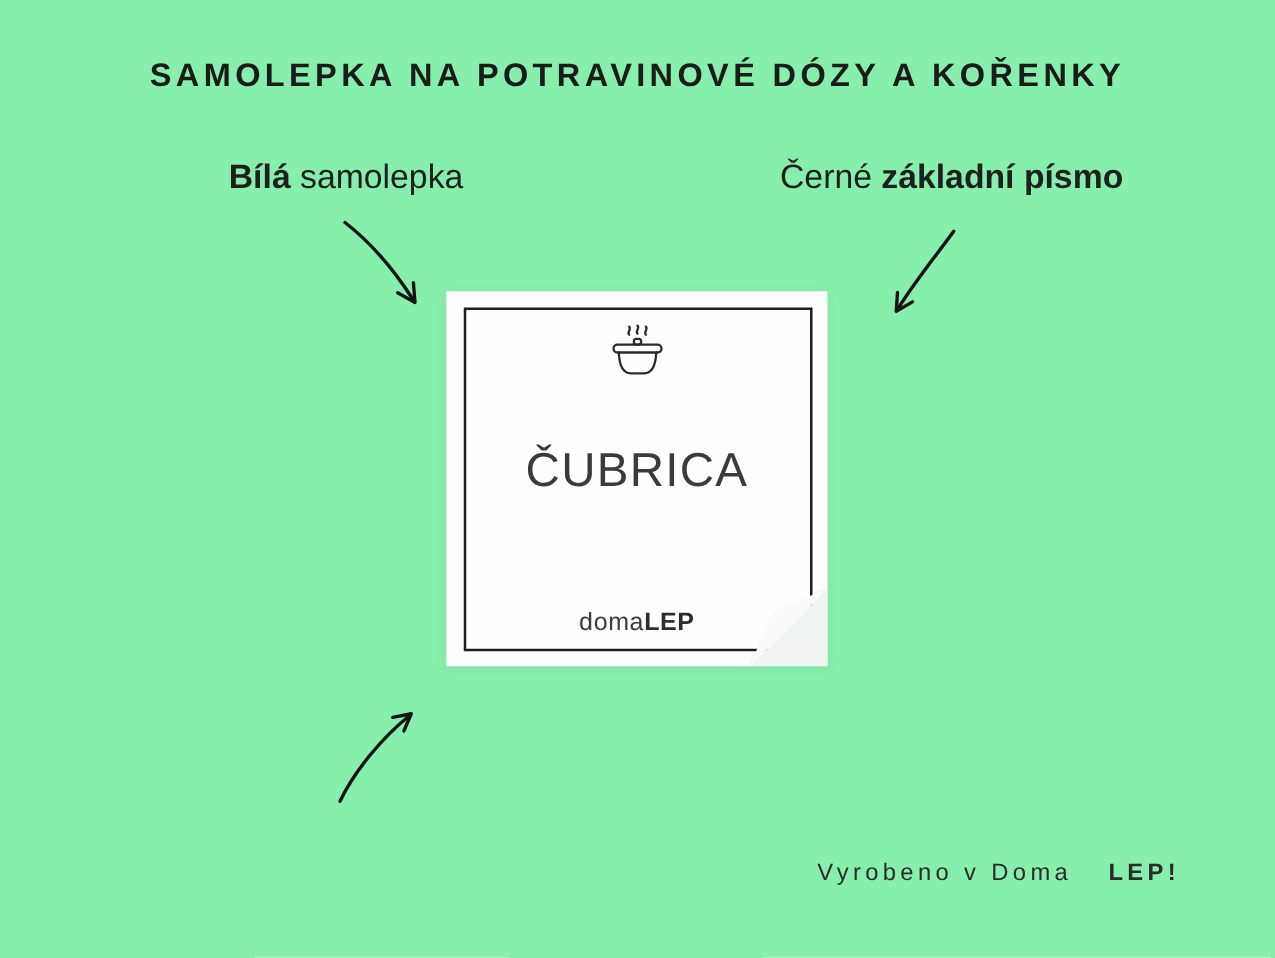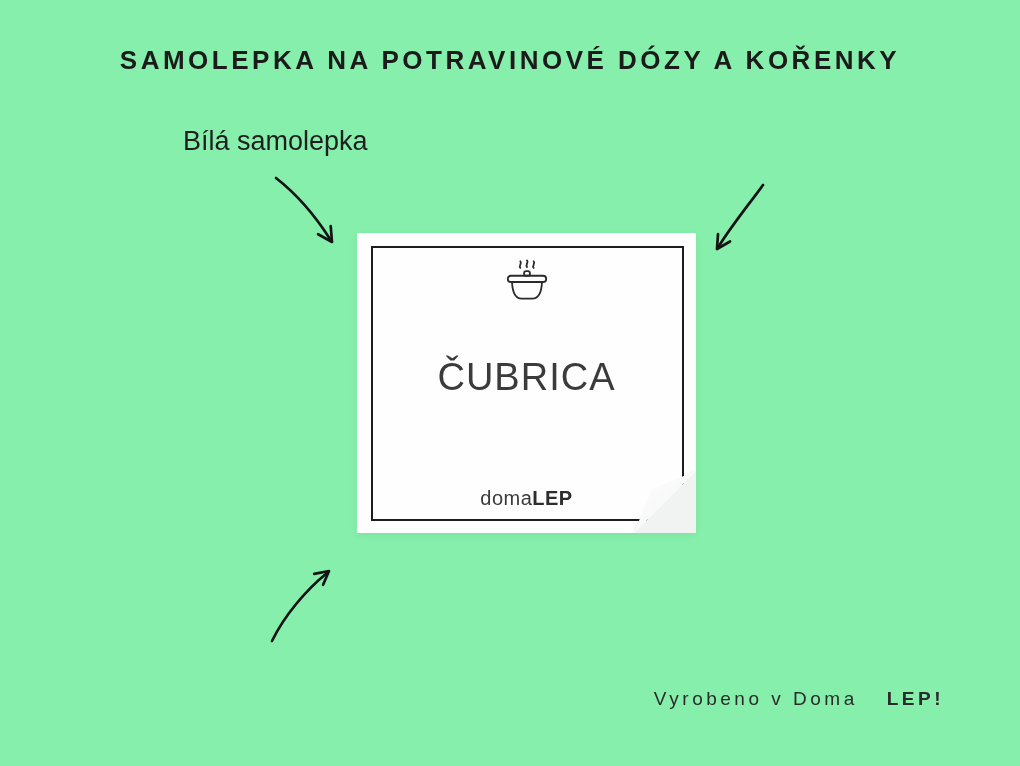--- a/index.html
+++ b/index.html
@@ -16,37 +16,36 @@
     text-align:center;
     font-size:26px; font-weight:700; letter-spacing:3.5px;
     color:#1b1b1b;
     white-space:nowrap;
   }
   .callout {
     position:absolute;
     font-size:27px; color:#1f1f1f;
     white-space:nowrap;
   }
-  .callout .b { font-weight:400; }
+  .callout .b { font-weight:700; }
   .callout-left  { left:183px; top:126px; }
   .callout-right { left:624px; top:126px; }
   .callout-format{ left:110px; top:650px; }
   .footer {
     position:absolute; top:688px; right:76px;
     font-size:19px; letter-spacing:3.5px; color:#2b2b2b;
     white-space:nowrap;
   }
   .footer .b { font-weight:700;margin-left:29px; }
 
   .sticker {
     position:absolute; left:357px; top:233px;
     width:305px; height:300px;
     background:#fefefe;
     box-shadow:0 2px 8px rgba(0,0,0,0.06);
-    padding-left:34px;
   }
   .sticker-border {
     position:absolute; top:13px; left:14px; right:12px; bottom:12px;
     border:2px solid #1e1e1e;
   }
   .pot-icon {
     position:absolute; top:20px; left:50%;
     transform:translateX(-50%);
   }
   .product-name {
@@ -68,20 +67,21 @@
 </style>
 </head>
 <body>
 
 <div class="canvas">
 
   <div class="title">SAMOLEPKA NA POTRAVINOVÉ DÓZY A KOŘENKY</div>
 
   <div class="callout callout-left"><span class="b">Bílá</span> <span>samolepka</span></div>
 
+  <div class="callout callout-right"><span>Černé</span> <span class="b">základní písmo</span></div>
 
   <svg class="arrow" style="left:266px; top:168px;" width="80" height="90" viewBox="0 0 80 90">
     <path d="M10 10 C28 24 48 46 64 71" fill="none" stroke="#141414" stroke-width="2.7" stroke-linecap="round"></path>
     <path d="M64.7 58.1 L66 74 L52.1 66.2" fill="none" stroke="#141414" stroke-width="2.7" stroke-linecap="round" stroke-linejoin="round"></path>
   </svg>
 
   <svg class="arrow" style="left:706px; top:175px;" width="70" height="85" viewBox="0 0 70 85">
     <path d="M57 10 C44 28 26 50 13 71" fill="none" stroke="#141414" stroke-width="2.7" stroke-linecap="round"></path>
     <path d="M24 66.5 L11 74 L12 59" fill="none" stroke="#141414" stroke-width="2.7" stroke-linecap="round" stroke-linejoin="round"></path>
   </svg>

